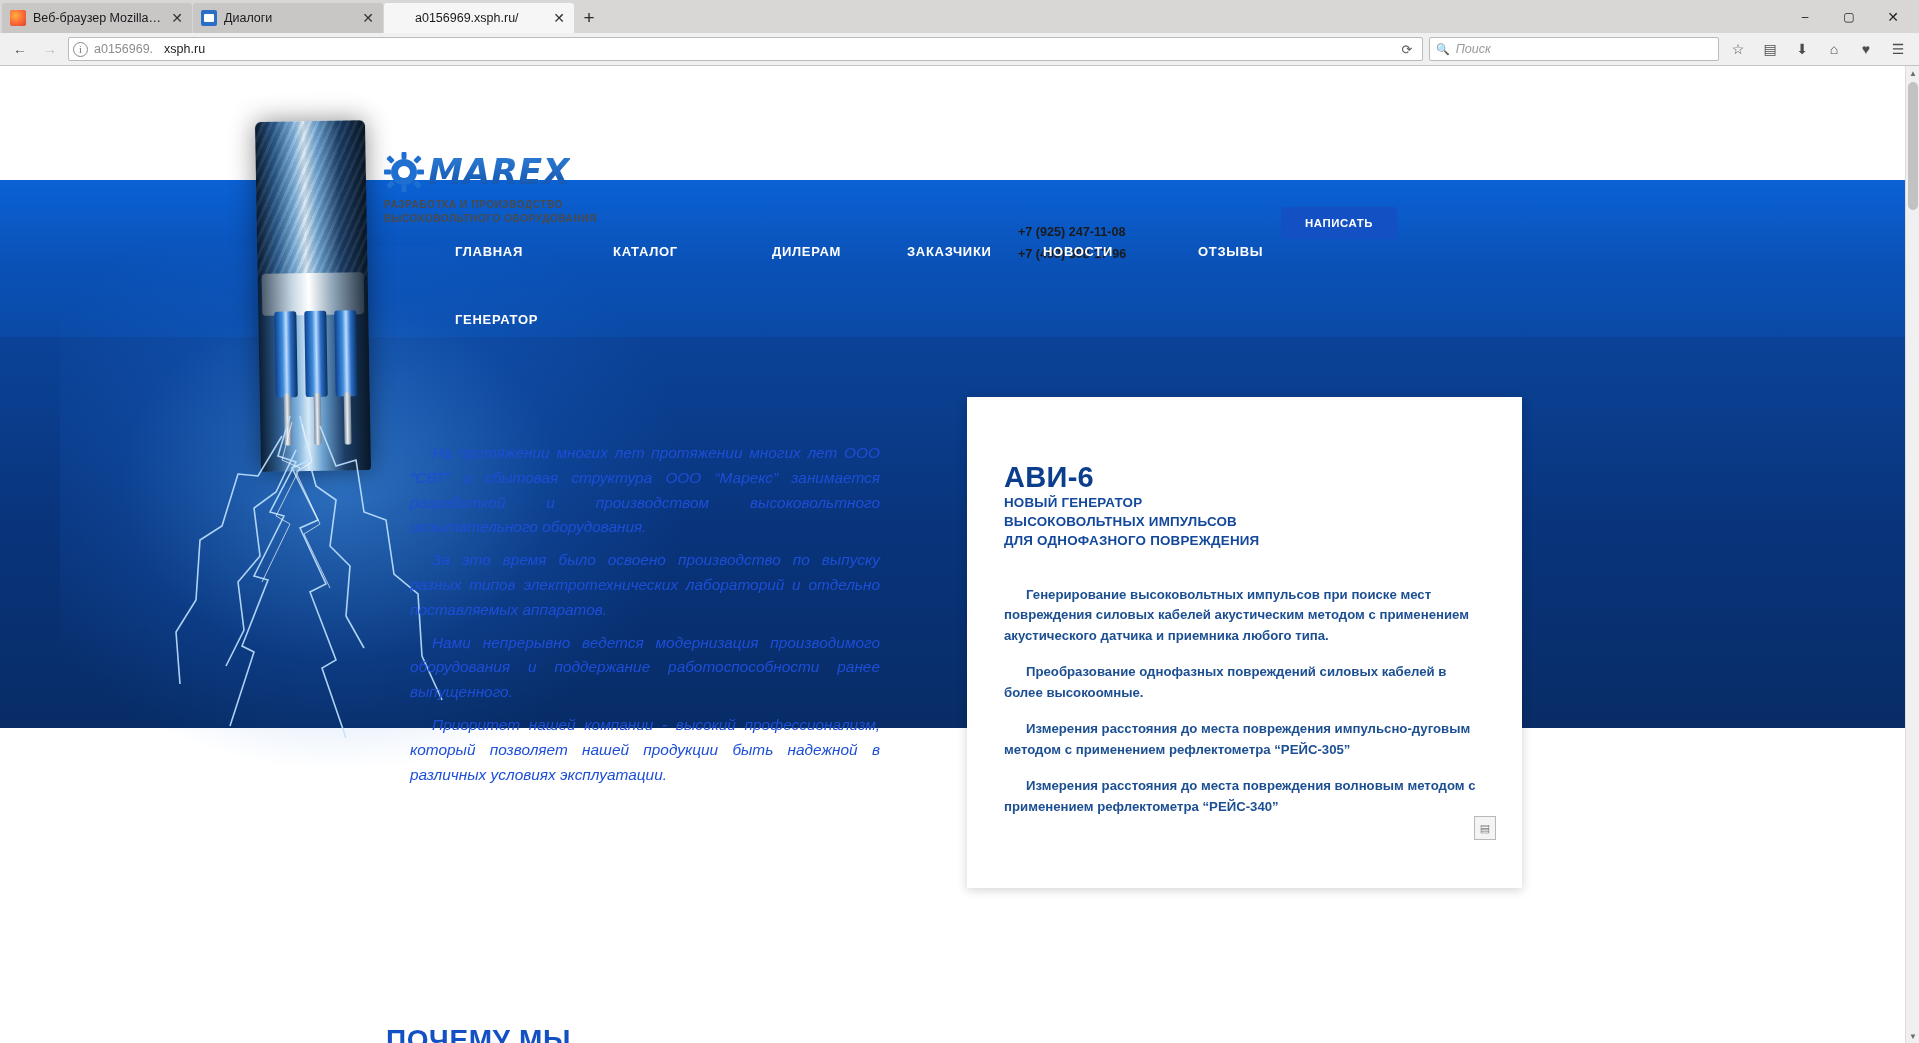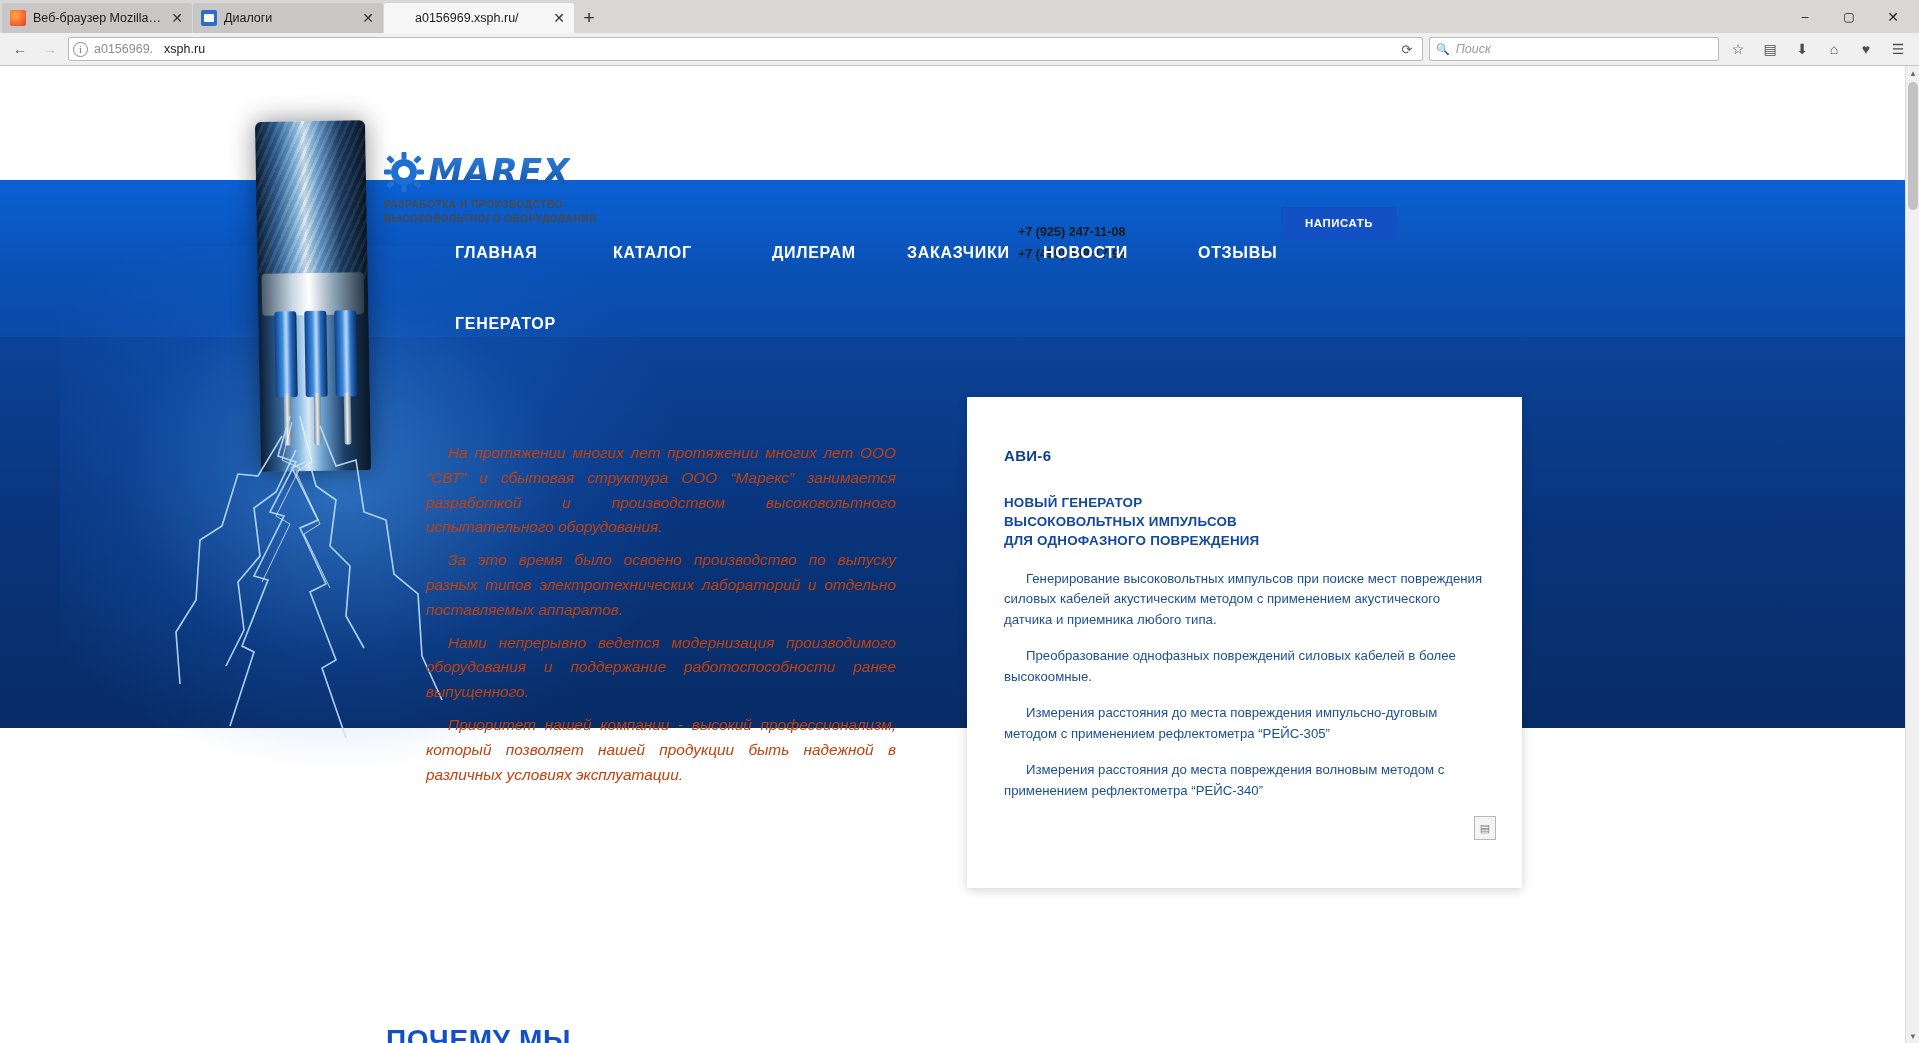--- a/index.html
+++ b/index.html
@@ -235,64 +235,63 @@
     border: none; cursor: pointer;
   }
 
   
   .mainnav {
     position: absolute; left: 455px; top: 165px; width: 1020px;
     display: flex; flex-wrap: wrap;
   }
   .mainnav a {
     color: #ffffff; text-decoration: none;
-    font-size: 16px; font-weight: bold; letter-spacing: 0.7px;
+    font-size: 13px; font-weight: bold; letter-spacing: 0.7px;
     padding: 13px 0; margin-right: 0;
     display: block;
   }
   .nav-i0 { width: 158px; }
   .nav-i1 { width: 159px; }
   .nav-i2 { width: 135px; }
   .nav-i3 { width: 136px; }
   .nav-i4 { width: 155px; }
   .nav-i5 { width: 120px; }
   .nav-i6 { width: 200px; margin-top: 27px; }
 
   
   .intro {
     position: absolute; left: 410px; top: 375px; width: 470px;
-    color: #c2410c;
+    color: #1d4ed8;
     font-style: italic;
     font-size: 15.4px;
     line-height: 1.61;
     text-align: justify;
-    margin-left: 16px;
   }
   .intro p { margin: 0 0 8px 0; text-indent: 22px; }
 
   
   .card {
     position: absolute; left: 967px; top: 331px; width: 555px; height: 491px;
     background: #ffffff;
     box-shadow: 0 2px 10px rgba(0,0,0,0.18);
   }
   .card h2 {
-    margin: 0; position: absolute; left: 37px; top: 50px;
-    font-size: 15px; font-weight: bold; color: #0b3f8e; letter-spacing: 0.3px;
+    margin: 0; position: absolute; left: 37px; top: 64px;
+    font-size: 29px; font-weight: bold; color: #0b3f8e; letter-spacing: 0.3px;
   }
   .card .subtitle {
     position: absolute; left: 37px; top: 96px;
     font-size: 13.4px; font-weight: bold; color: #13489c;
     line-height: 1.42; letter-spacing: 0.2px;
   }
   .card .bullets {
     position: absolute; left: 37px; top: 172px; width: 480px;
     font-size: 13.2px; color: #1c4f92; line-height: 1.55;
   }
-  .card .bullets p { margin: 0 0 16px 0; text-indent: 22px; }
+  .card .bullets p { margin: 16px 0 16px 0; text-indent: 22px; font-weight: bold; }
   .doc-btn {
     position: absolute; right: 26px; bottom: 48px;
     width: 22px; height: 24px;
     border: 1px solid #b8b8b8; background: #f4f4f4;
     display: flex; align-items: center; justify-content: center;
     font-size: 11px; color: #7b7b7b;
   }
 
   
   .whyus {

